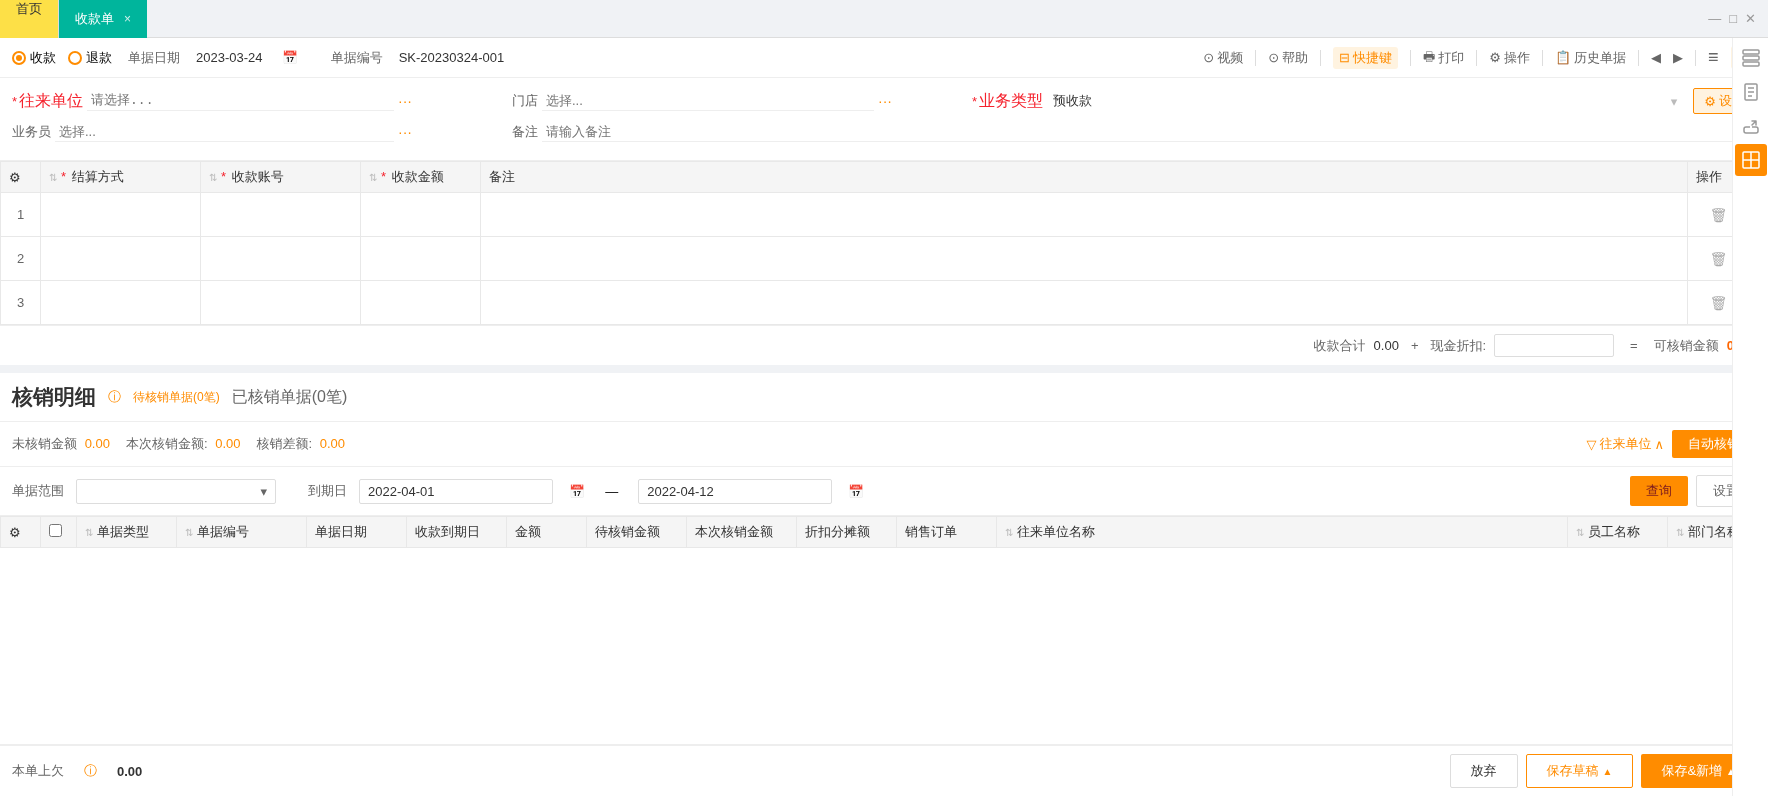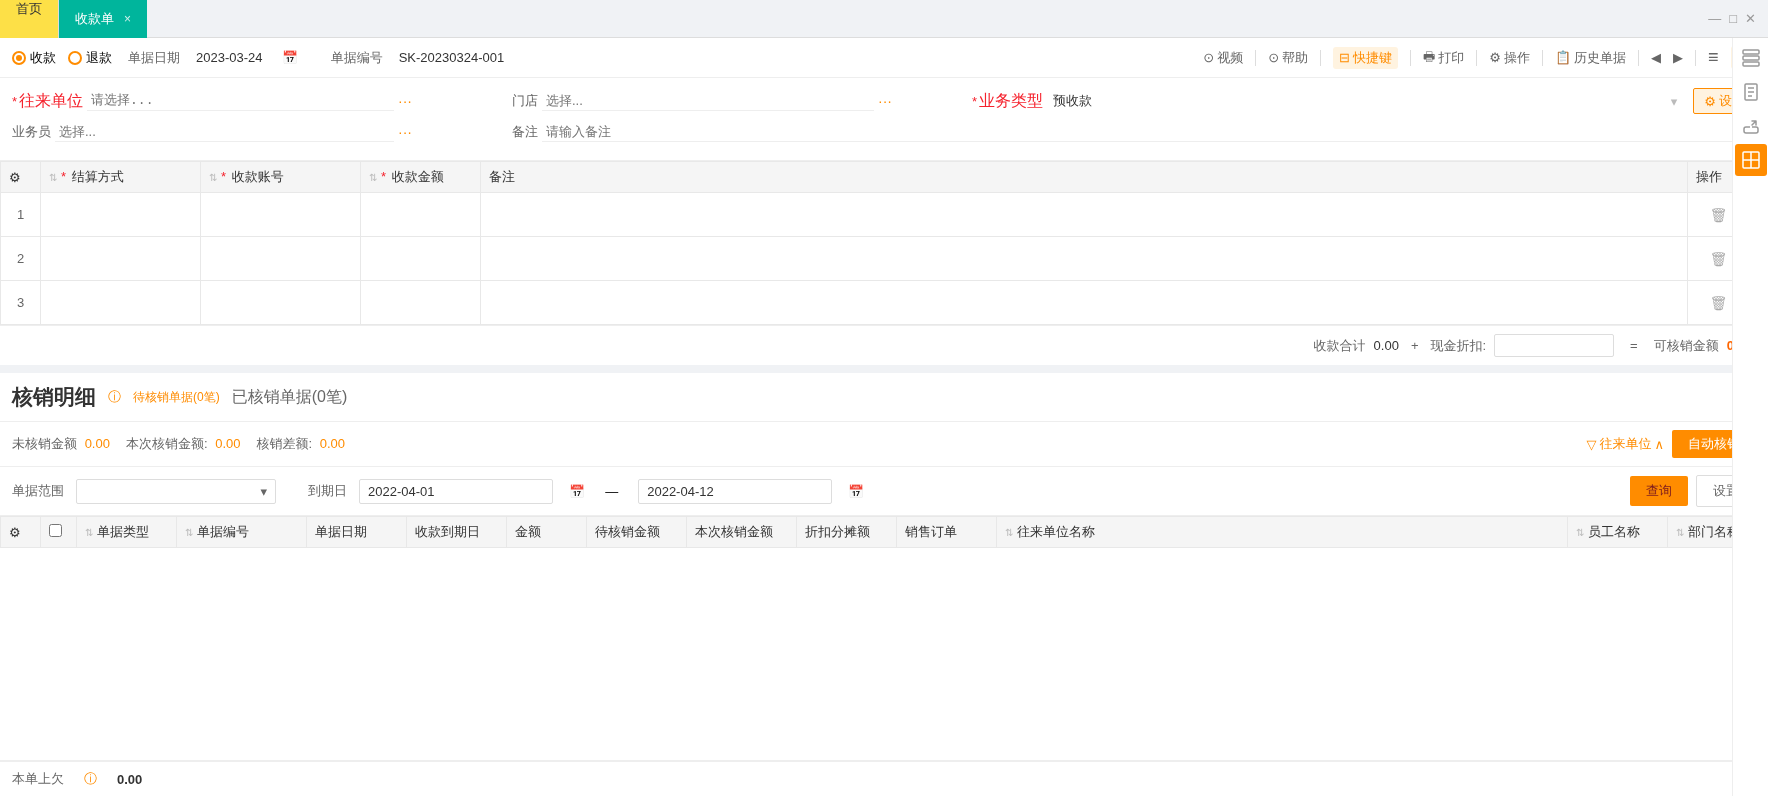--- a/index.html
+++ b/index.html
@@ -482,20 +482,31 @@
       </tbody>
     </table>
   </div>
 
   <div class="bottom-bar">
     <div class="bottom-stat">
       <span>本单上欠</span>
       <span class="bottom-stat-icon">ⓘ</span>
       <span style="color:#333; font-weight:bold;">0.00</span>
     </div>
+    <div class="bottom-actions">
+      <button class="btn-discard">放弃</button>
+      <button class="btn-save-draft">
+        <span>保存草稿</span>
+        <span class="btn-caret">▲</span>
+      </button>
+      <button class="btn-save-new">
+        <span>保存&amp;新增</span>
+        <span class="btn-caret">▲</span>
+      </button>
+    </div>
   </div>
 </div>
 
 <div class="right-sidebar">
   <div class="sidebar-icon">
     <svg width="18" height="18" viewBox="0 0 18 18" fill="none">
       <rect x="1" y="1" width="16" height="4" rx="1" stroke="#999" stroke-width="1.5"></rect>
       <rect x="1" y="7" width="16" height="4" rx="1" stroke="#999" stroke-width="1.5"></rect>
       <rect x="1" y="13" width="16" height="4" rx="1" stroke="#999" stroke-width="1.5"></rect>
     </svg>

